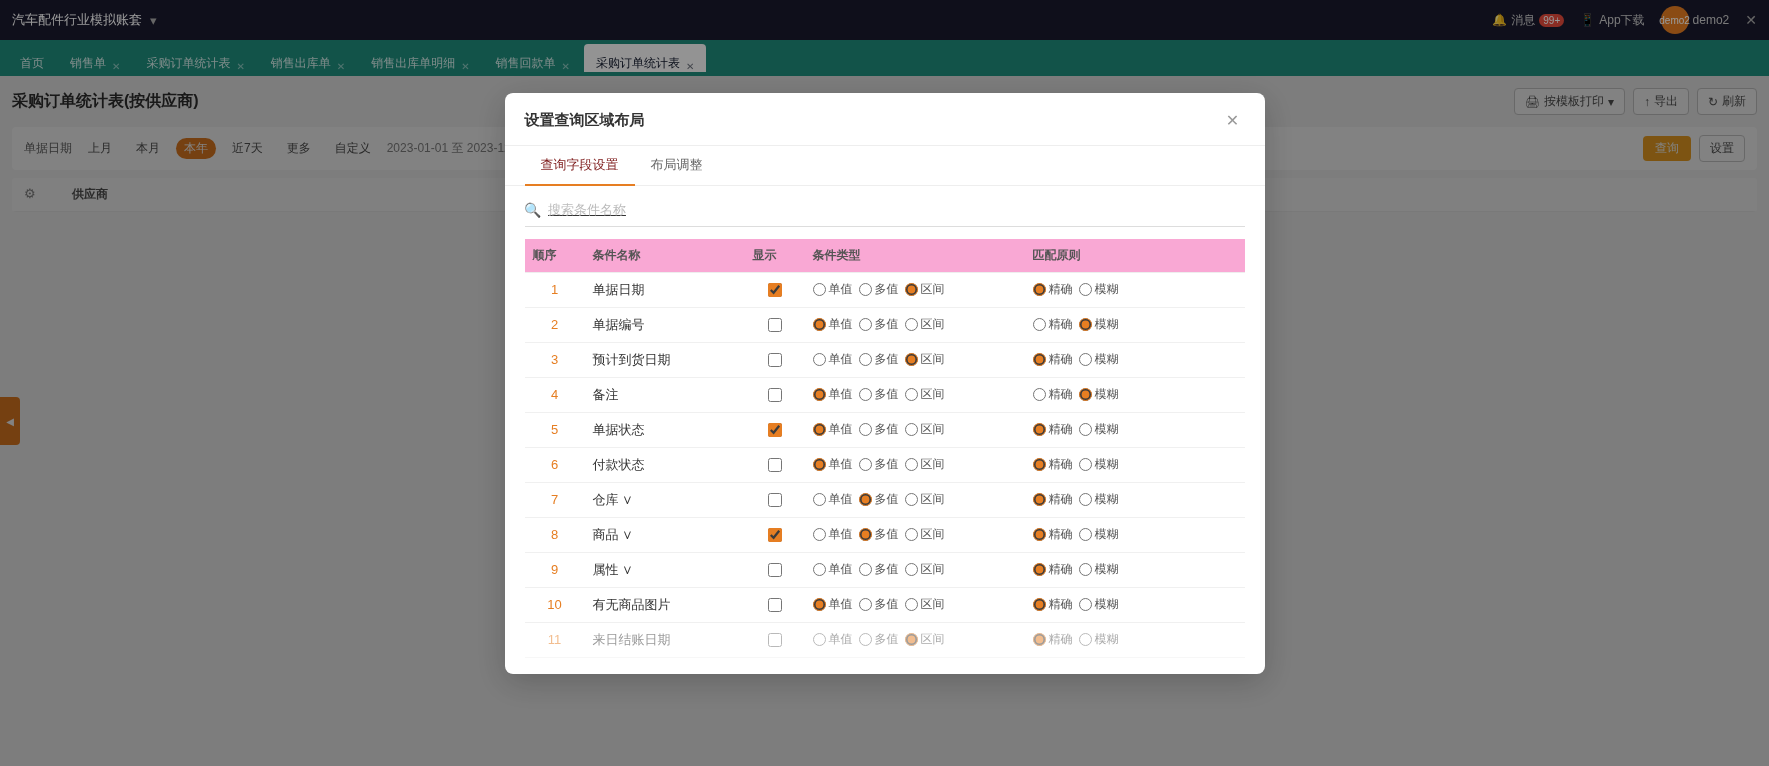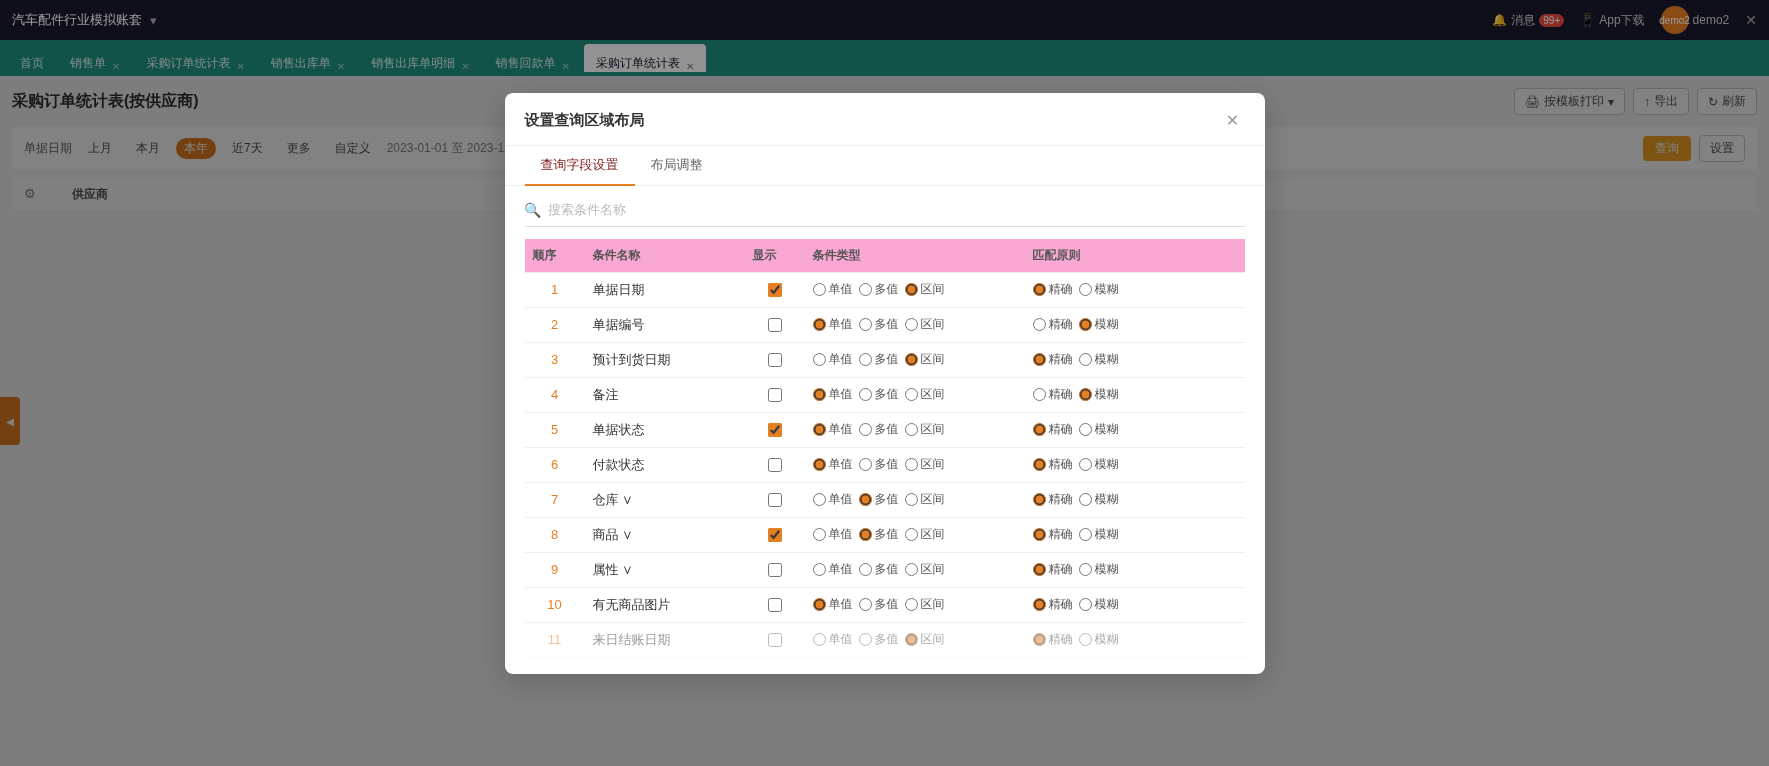--- a/index.html
+++ b/index.html
@@ -168,20 +168,21 @@
       margin-bottom: 12px;
       gap: 6px;
     }
     .search-icon { color: #aaa; font-size: 14px; }
     .search-input {
       border: none;
       outline: none;
       font-size: 13px;
       color: #333;
       width: 200px;
+      text-decoration: underline;
     }
     .search-input::placeholder { color: #bbb; }
 
     
     .modal-table {
       flex: 1;
       overflow-y: auto;
     }
     .modal-table-header {
       display: grid;

